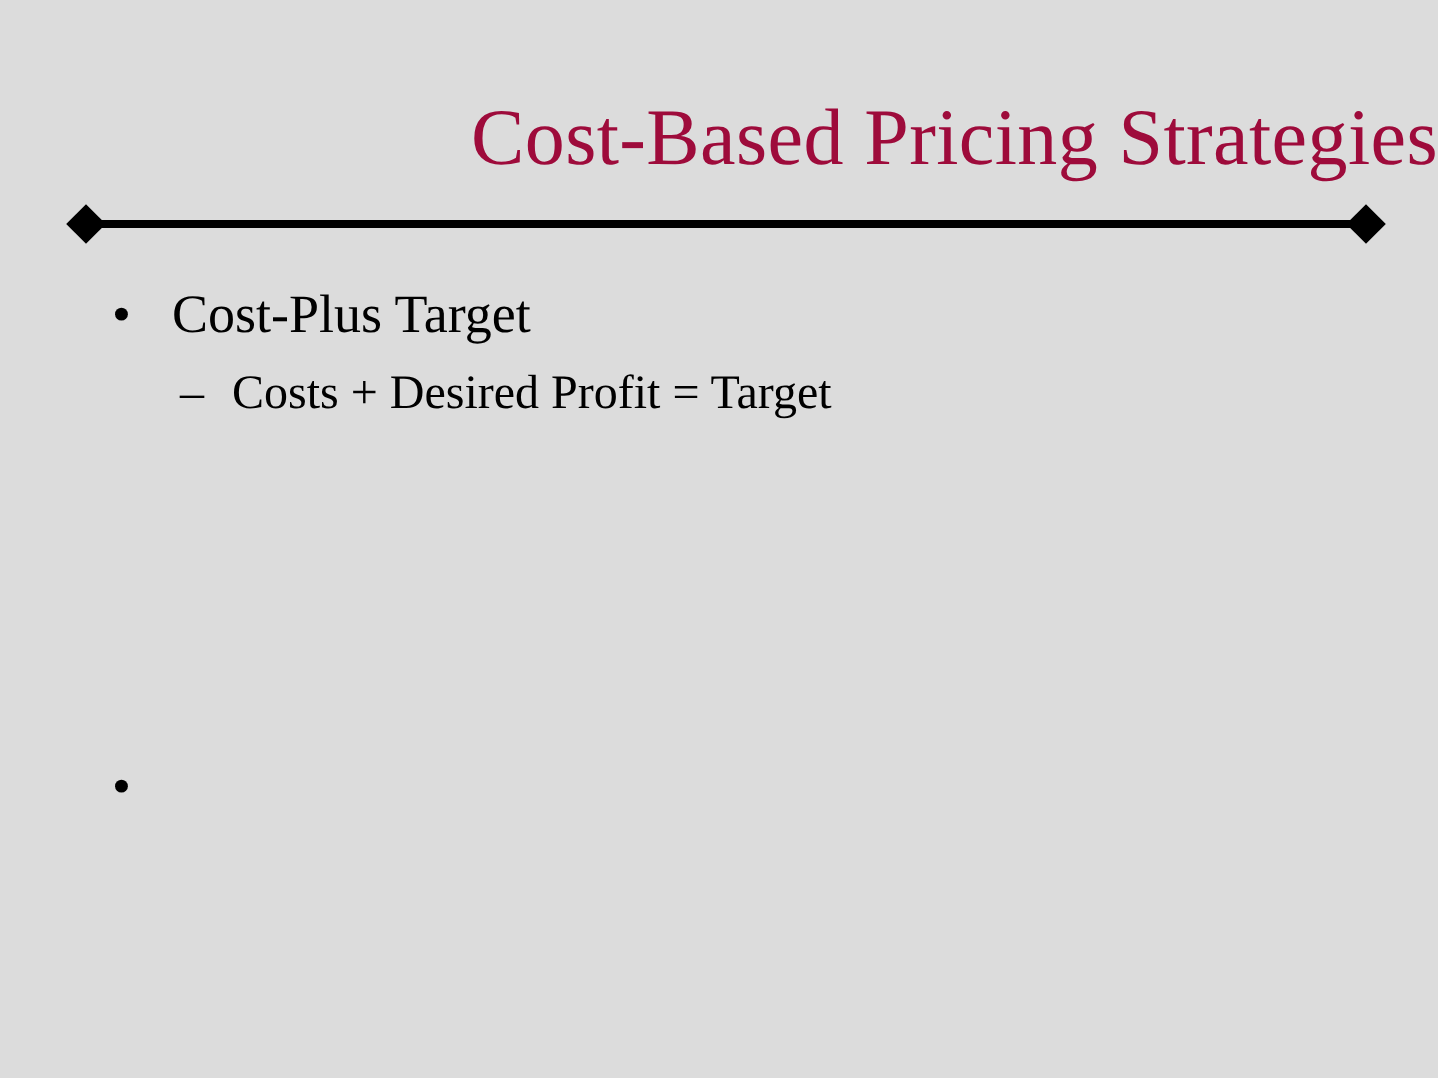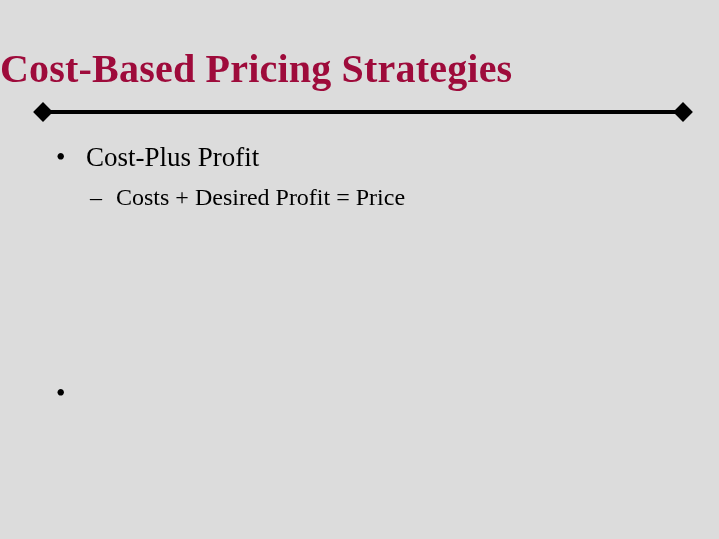--- a/index.html
+++ b/index.html
@@ -20,25 +20,25 @@
     height: 539px;
     background: #dcdcdc;
   }
 
   
   #slide-title {
     position: absolute;
     left: 0;
     top: 45px;
     width: 719px;
-    text-align: left;
+    text-align: right;
     color: #9e0b3b;
     font-size: 40px;
     line-height: 48px;
-    font-weight: bold;
+    font-weight: normal;
     letter-spacing: 0.2px;
     white-space: nowrap;
   }
 
   
   #title-divider {
     position: absolute;
     left: 36px;
     top: 104px;
     width: 654px;
@@ -120,26 +120,26 @@
   <div id="title-divider">
     <span class="rule-diamond left"></span>
     <span class="rule-line"></span>
     <span class="rule-diamond right"></span>
   </div>
 
   <div id="body-content">
 
     <div class="bullet-l1" id="bullet-cost-plus">
       <span class="marker">•</span>
-      <span class="label">Cost-Plus Profit</span>
+      <span class="label">Cost-Plus Target</span>
     </div>
 
     <div class="bullet-l2" id="bullet-costs-formula">
       <span class="marker">–</span>
-      <span class="label">Costs + Desired Profit = Price</span>
+      <span class="label">Costs + Desired Profit = Target</span>
     </div>
 
     <div class="bullet-l1" id="bullet-target-profit">
       <span class="marker">•</span>
     </div>
 
   </div>
 </div>
 
 </body></html>

